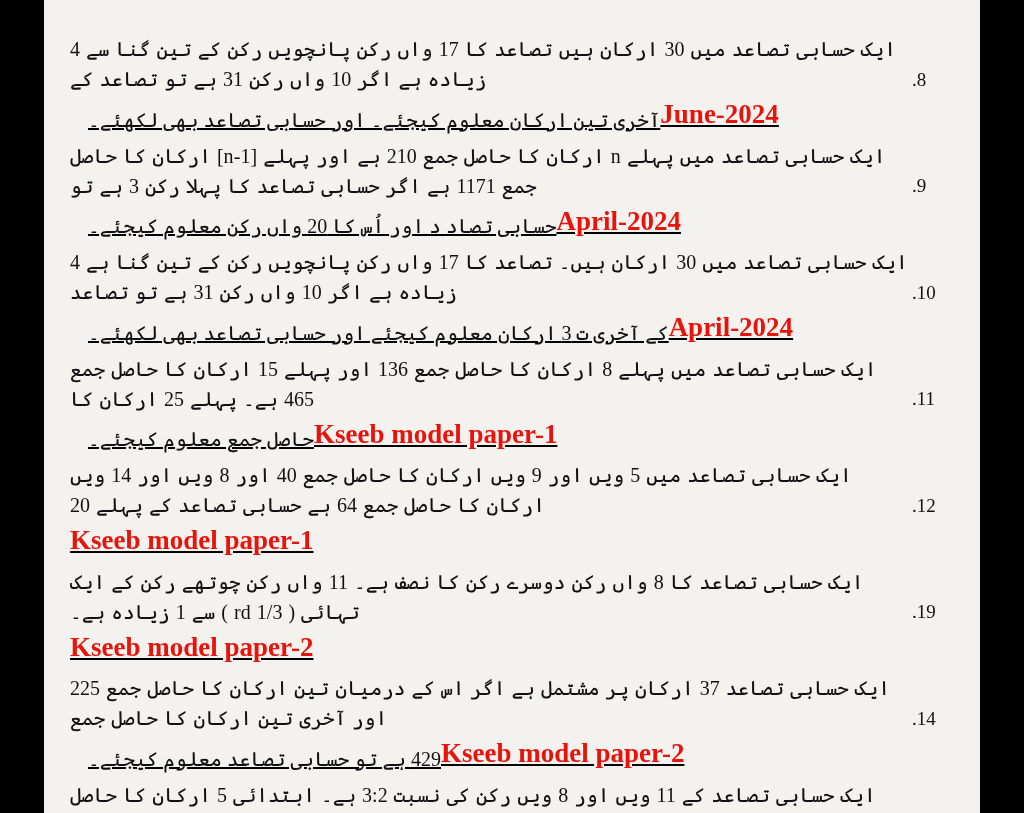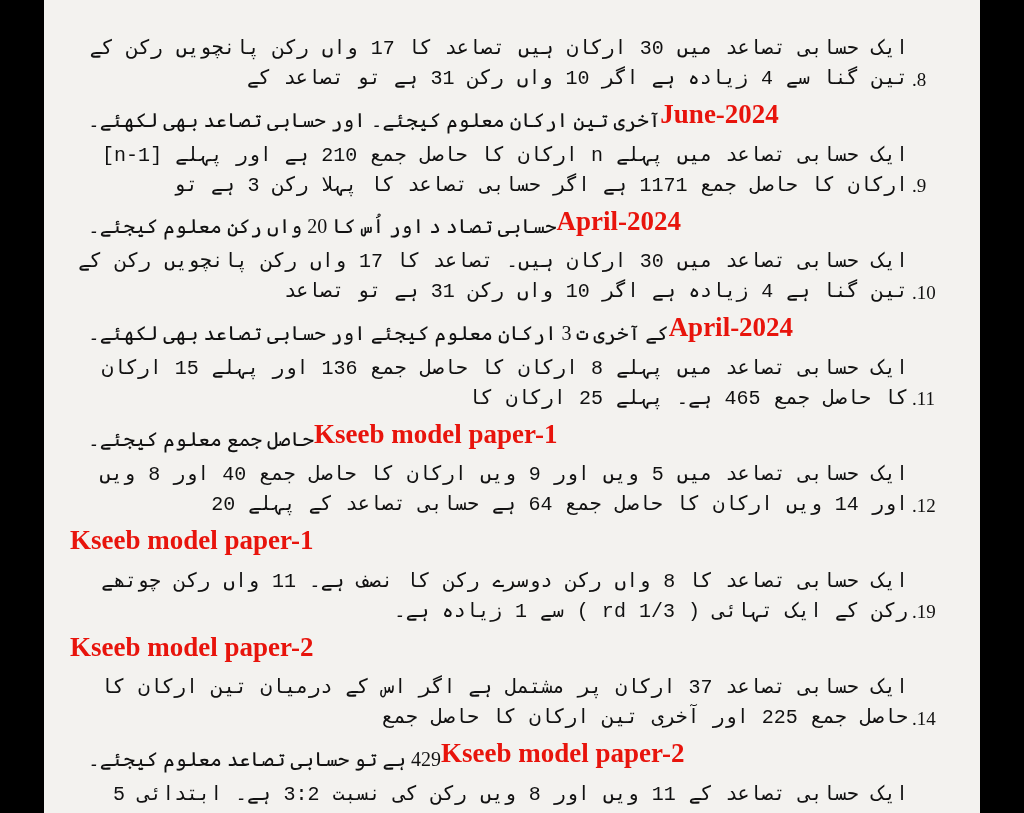--- a/index.html
+++ b/index.html
@@ -50,31 +50,31 @@
     font-family: "Liberation Serif", serif;
   }
   .txt {
     flex: 1 1 auto;
     font-size: 20px;
     color: #111;
     letter-spacing: 0.1px;
     word-spacing: 1px;
   }
   .txt.first {
-    text-align: right;
-    font-family: Liberation Mono, monospace;
+    text-align: left;
   }
   .row2 {
     display: flex;
     flex-direction: row-reverse;
     align-items: flex-end;
     justify-content: center;
     width: 100%;
     line-height: 1.5;
     padding-right: 0;
+    text-decoration: underline;
   }
   .tail {
     flex: 0 0 auto;
     font-size: 20px;
     color: #111;
     padding-left: 18px;
   }
   .src {
     flex: 0 0 auto;
     color: #e8140c;

